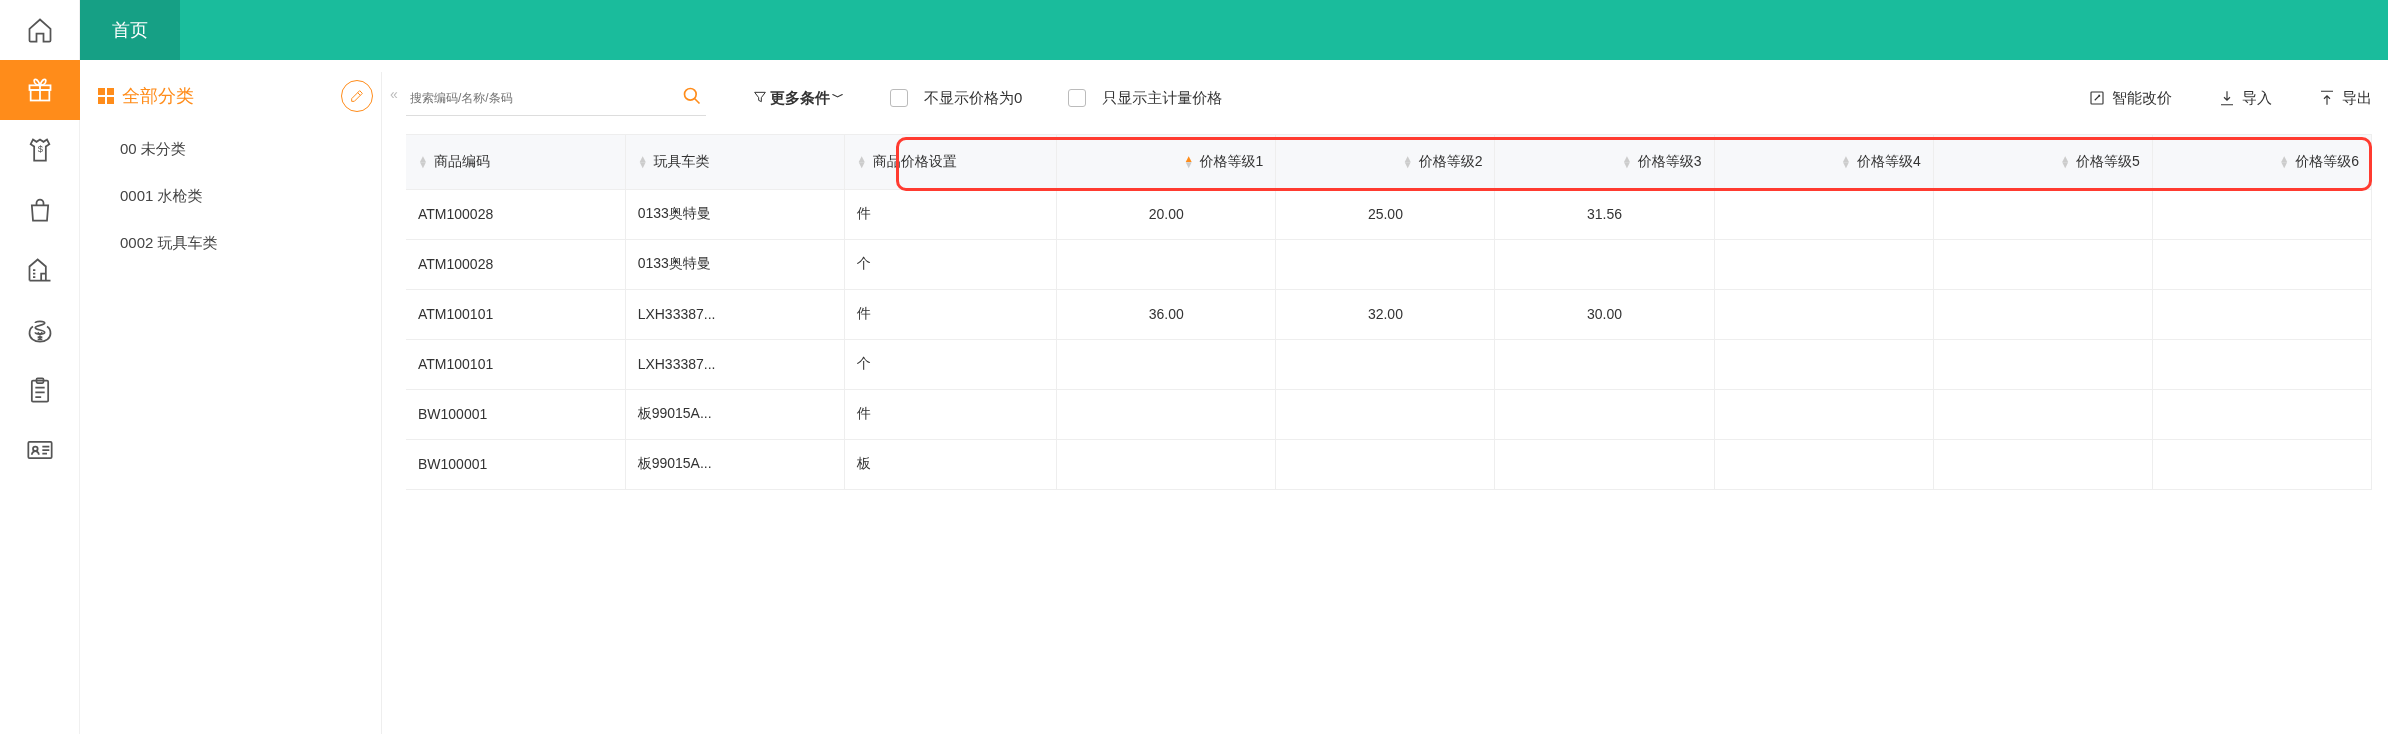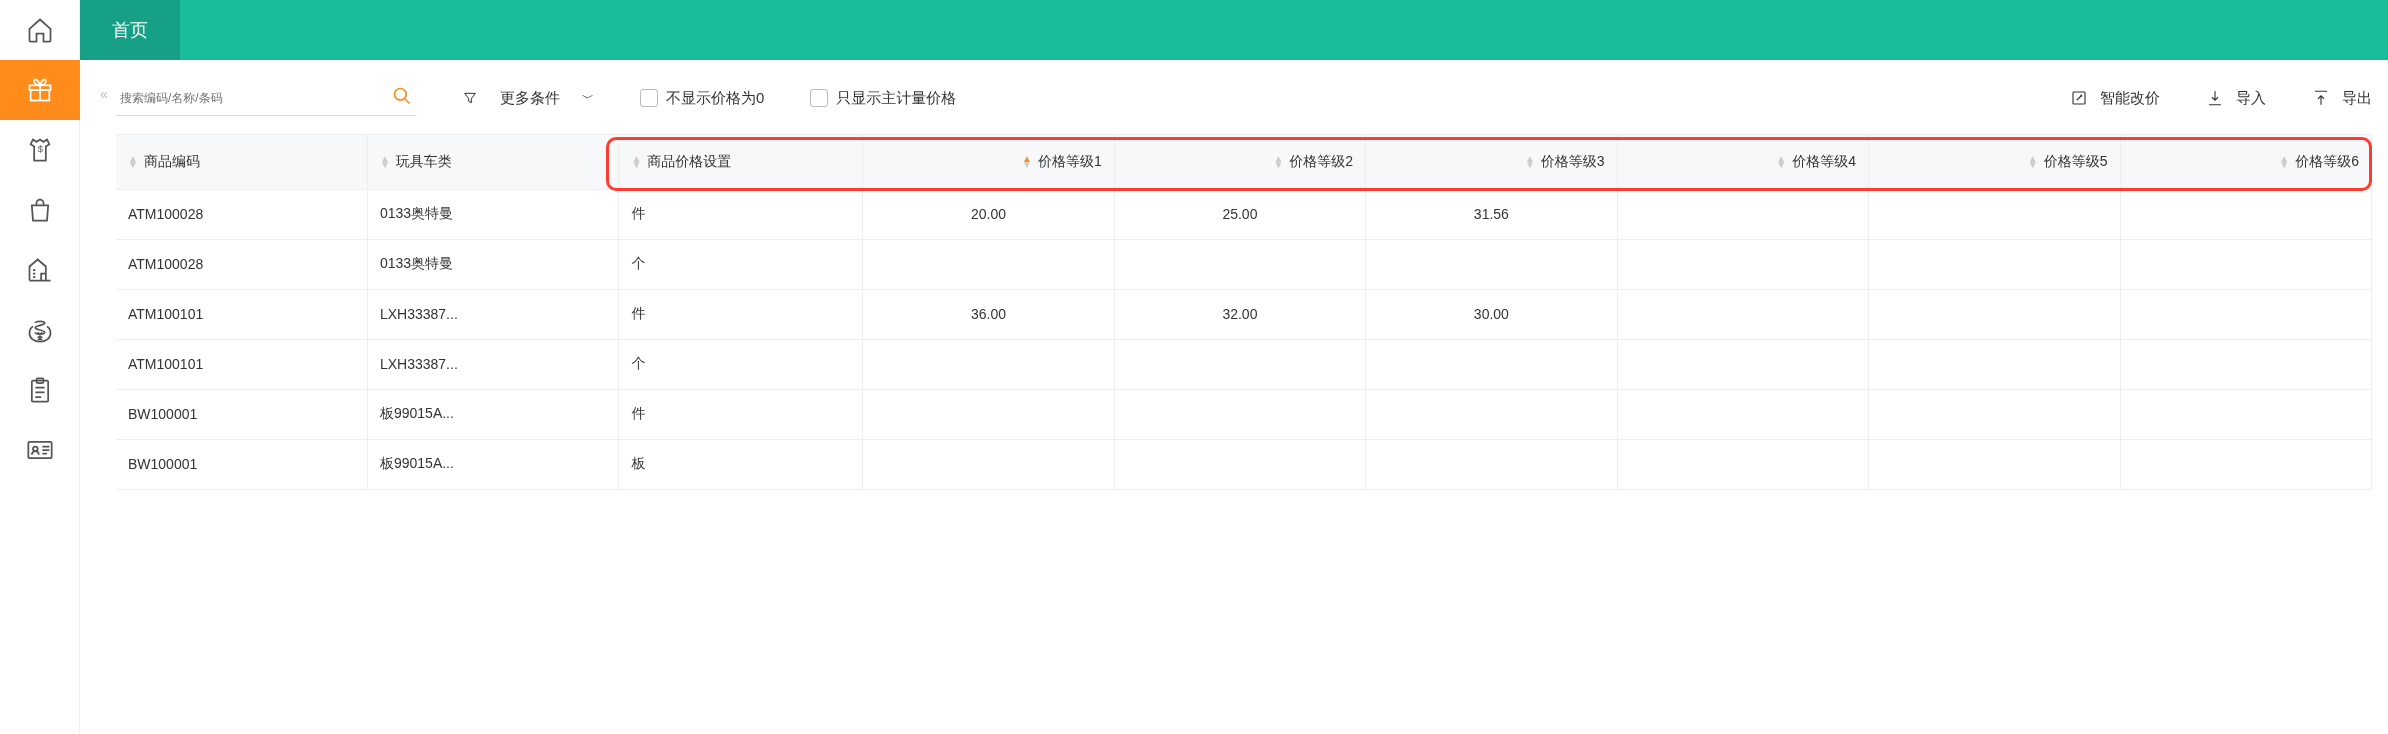--- a/index.html
+++ b/index.html
@@ -42,26 +42,26 @@
 
   
   .right-area { flex: 1; min-width: 0; display: flex; flex-direction: column; padding-right: 16px; }
 
   
   .toolbar { display: flex; align-items: center; gap: 46px; padding: 8px 0 18px 0; }
   .search-box { position: relative; width: 300px; }
   .search-box input { width: 100%; height: 36px; border: none; border-bottom: 1px solid #ddd; padding: 0 36px 0 4px; font-size: 12px; outline: none; background: transparent; }
   .search-box .search-icon { position: absolute; right: 4px; top: 6px; color: #ff8c1a; }
   .search-box .search-icon svg { width: 20px; height: 20px; stroke: #ff8c1a; fill: none; stroke-width: 2; }
-  .more-filter { display: flex; align-items: center; gap: 22px; cursor: pointer; font-size: 15px; }
+  .more-filter { display: flex; align-items: flex-start; gap: 2px; cursor: pointer; font-size: 15px; font-weight: bold; }
   .more-filter svg { width: 16px; height: 16px; stroke: #333; fill: none; stroke-width: 1.5; }
-  .cb-item { display: flex; align-items: center; gap: 8px; cursor: pointer; font-size: 15px; }
+  .cb-item { display: flex; align-items: center; gap: 16px; cursor: pointer; font-size: 15px; }
   .cb-box { width: 18px; height: 18px; border: 1px solid #bbb; border-radius: 3px; }
   .spacer { flex: 1; }
-  .tool-btn { display: flex; align-items: center; gap: 12px; cursor: pointer; font-size: 15px; color: #333; }
+  .tool-btn { display: flex; align-items: center; gap: 6px; cursor: pointer; font-size: 15px; color: #333; }
   .tool-btn svg { width: 18px; height: 18px; stroke: #333; fill: none; stroke-width: 1.5; }
 
   
   .table-wrap { flex: 1; overflow: auto; border-top: 1px solid #eee; }
   table { border-collapse: collapse; width: 100%; table-layout: fixed; }
   th { background: #f7f8fa; font-weight: 500; text-align: left; height: 54px; border-bottom: 1px solid #eee; position: sticky; top: 0; }
   th, td { border-right: 1px solid #eee; padding: 0 12px; white-space: nowrap; overflow: hidden; text-overflow: ellipsis; }
   td { height: 50px; border-bottom: 1px solid #eee; }
   th .th-inner { display: flex; align-items: center; gap: 6px; }
   th.price-col .th-inner { justify-content: flex-end; }
@@ -134,20 +134,43 @@
   </div>
 
   <div class="main-col">
     <div class="top-tabs">
       <div class="top-tab home">
           <span>首页</span>
         </div>
     </div>
 
     <div class="content">
+      <div class="cat-panel">
+        <div class="cat-head-row">
+          <div class="cat-head">
+            <span class="grid-icon">
+                <span></span>
+                <span></span>
+                <span></span>
+                <span></span>
+              </span>
+            <span>全部分类</span>
+          </div>
+          <div class="edit-circle">
+              <svg viewBox="0 0 24 24">
+                <path d="M4 20h4L20 8l-4-4L4 16zM13 7l4 4"></path>
+              </svg>
+            </div>
+        </div>
+        <div class="cat-list">
+          <div class="cat-item">00 未分类</div>
+          <div class="cat-item">0001 水枪类</div>
+          <div class="cat-item">0002 玩具车类</div>
+        </div>
+      </div>
 
       <div class="splitter">«</div>
 
       <div class="right-area" style="position:relative">
         <div class="toolbar">
           <div class="search-box">
             <input type="text" placeholder="搜索编码/名称/条码" style="">
             <span class="search-icon"><svg viewBox="0 0 24 24">
                   <circle cx="10" cy="10" r="7"></circle>
                   <path d="M21 21l-6-6"></path>

